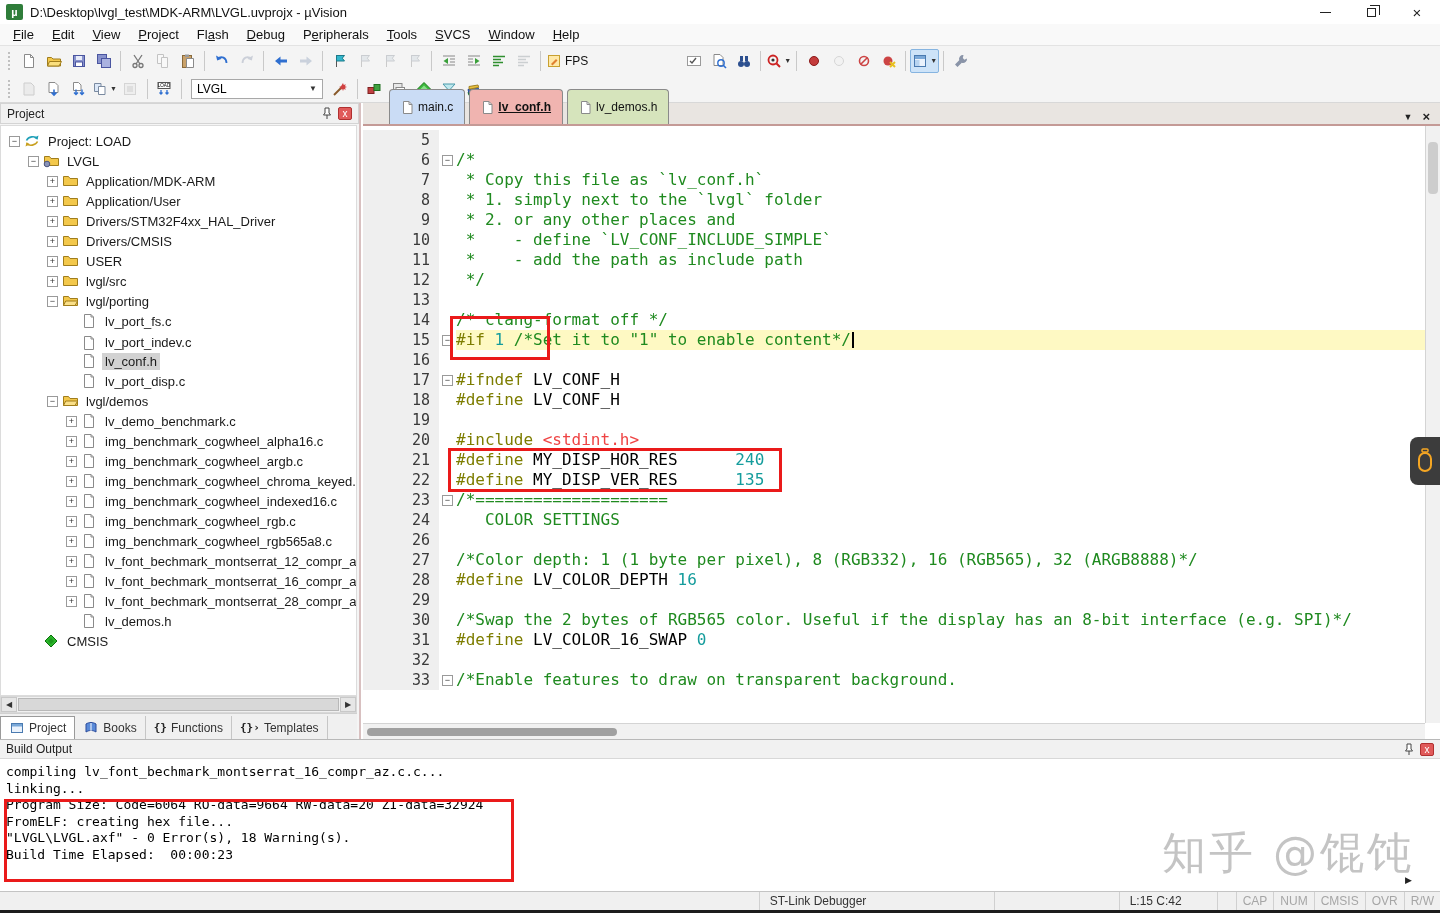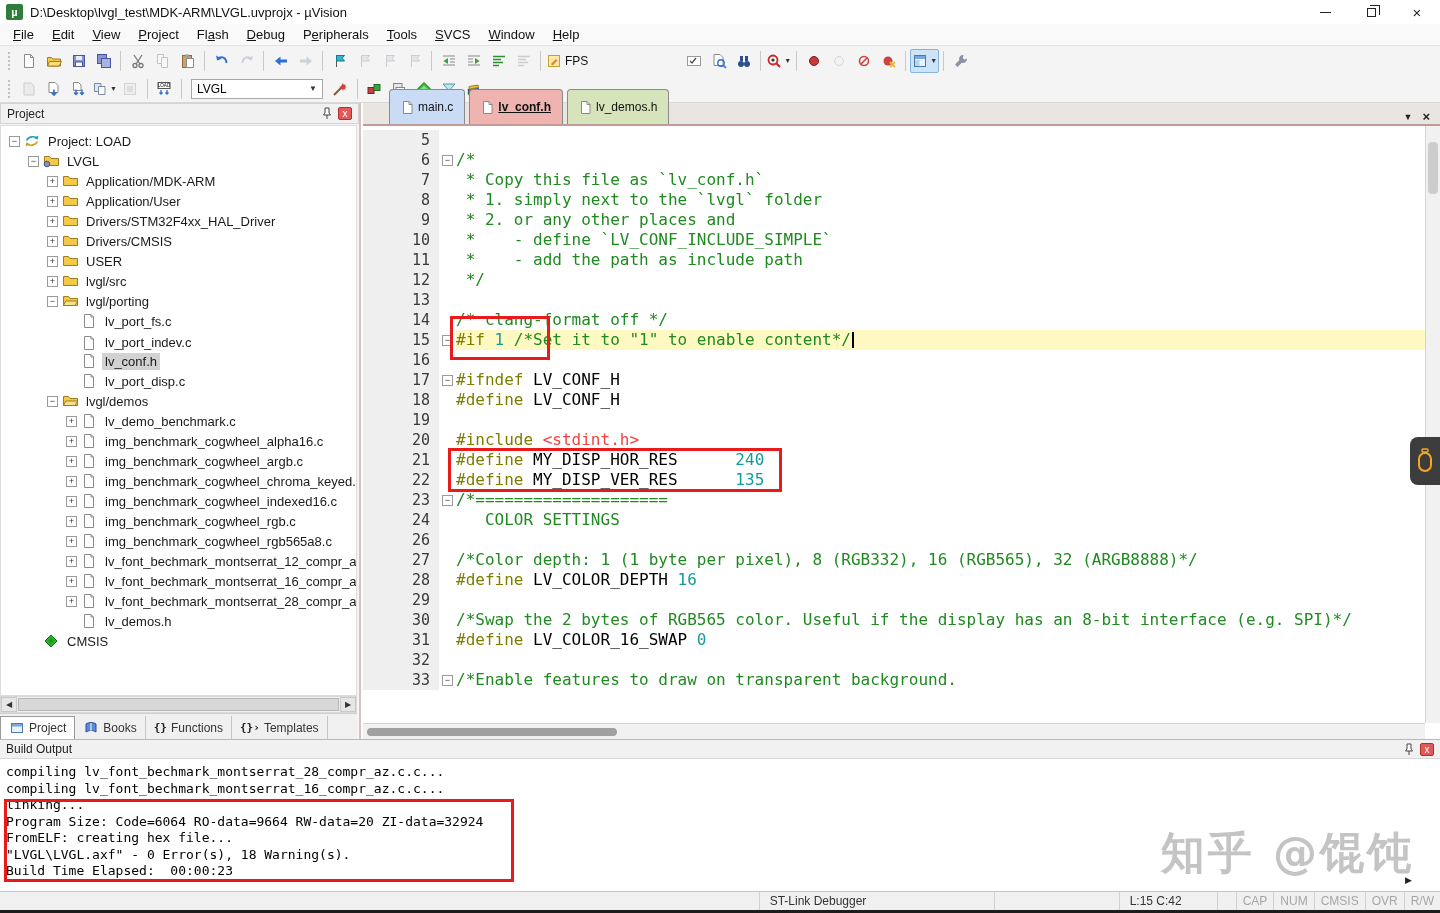--- a/index.html
+++ b/index.html
@@ -89,21 +89,21 @@
   .bscrollarrow{position:absolute;right:28px;bottom:6px;font-size:9px;color:#222}
 
   
   .statusbar{position:absolute;left:0;right:0;bottom:0;height:22px;background:#f0f0f0;border-top:1px solid #c4c4c4;border-bottom:3px solid #1c1c1c;display:flex;align-items:stretch;font-size:12px;color:#333}
   .sseg{display:flex;align-items:center;padding:0 10px;border-right:1px solid #d0d0d0}
   .sfill{flex:1}
   .stoggle{display:flex;align-items:center;justify-content:center;color:#a6a6a6;border-left:1px solid #d0d0d0;padding:0 6px}
 
   
   .anno{position:absolute;border:3px solid #ea1a1a;pointer-events:none;z-index:50}
-  .watermark{position:absolute;right:26px;top:824px;font-size:44px;font-weight:bold;color:#c4c4c4;letter-spacing:3px;z-index:40;font-family:"DejaVu Sans",sans-serif}
+  .watermark{position:absolute;right:26px;top:824px;font-size:44px;font-weight:normal;color:#c4c4c4;letter-spacing:3px;z-index:40;font-family:"DejaVu Sans",sans-serif}
   .overlaytool{position:absolute;left:1410px;top:437px;width:30px;height:48px;background:#3c3c3c;border-radius:8px 0 0 8px;display:flex;align-items:center;justify-content:center;z-index:60}
   svg{display:block}
 </style>
 </head>
 <body>
 
 <div id="app">
 
   <div class="titlebar">
     <span class="appicon">µ</span>
@@ -1062,21 +1062,20 @@
         <span>
             <svg width="12" height="13" viewBox="0 0 12 13">
               <path d="M4 1h4v5l1.5 2h-7L4 6z" fill="#fff" stroke="#444"></path>
               <path d="M6 8v4" stroke="#444"></path>
             </svg>
           </span>
         <span class="redx">x</span>
       </span>
     </div>
     <div class="bbody" id="buildbody">
-        <div class="bline">compiling lv_font_bechmark_montserrat_28_compr_az.c.c...</div>
         <div class="bline">compiling lv_font_bechmark_montserrat_16_compr_az.c.c...</div>
         <div class="bline">linking...</div>
         <div class="bline">Program Size: Code=6064 RO-data=9664 RW-data=20 ZI-data=32924</div>
         <div class="bline">FromELF: creating hex file...</div>
         <div class="bline">"LVGL\LVGL.axf" - 0 Error(s), 18 Warning(s).</div>
         <div class="bline">Build Time Elapsed:  00:00:23</div>
       </div>
     <span class="bscrollarrow">▶</span>
   </div>
 

